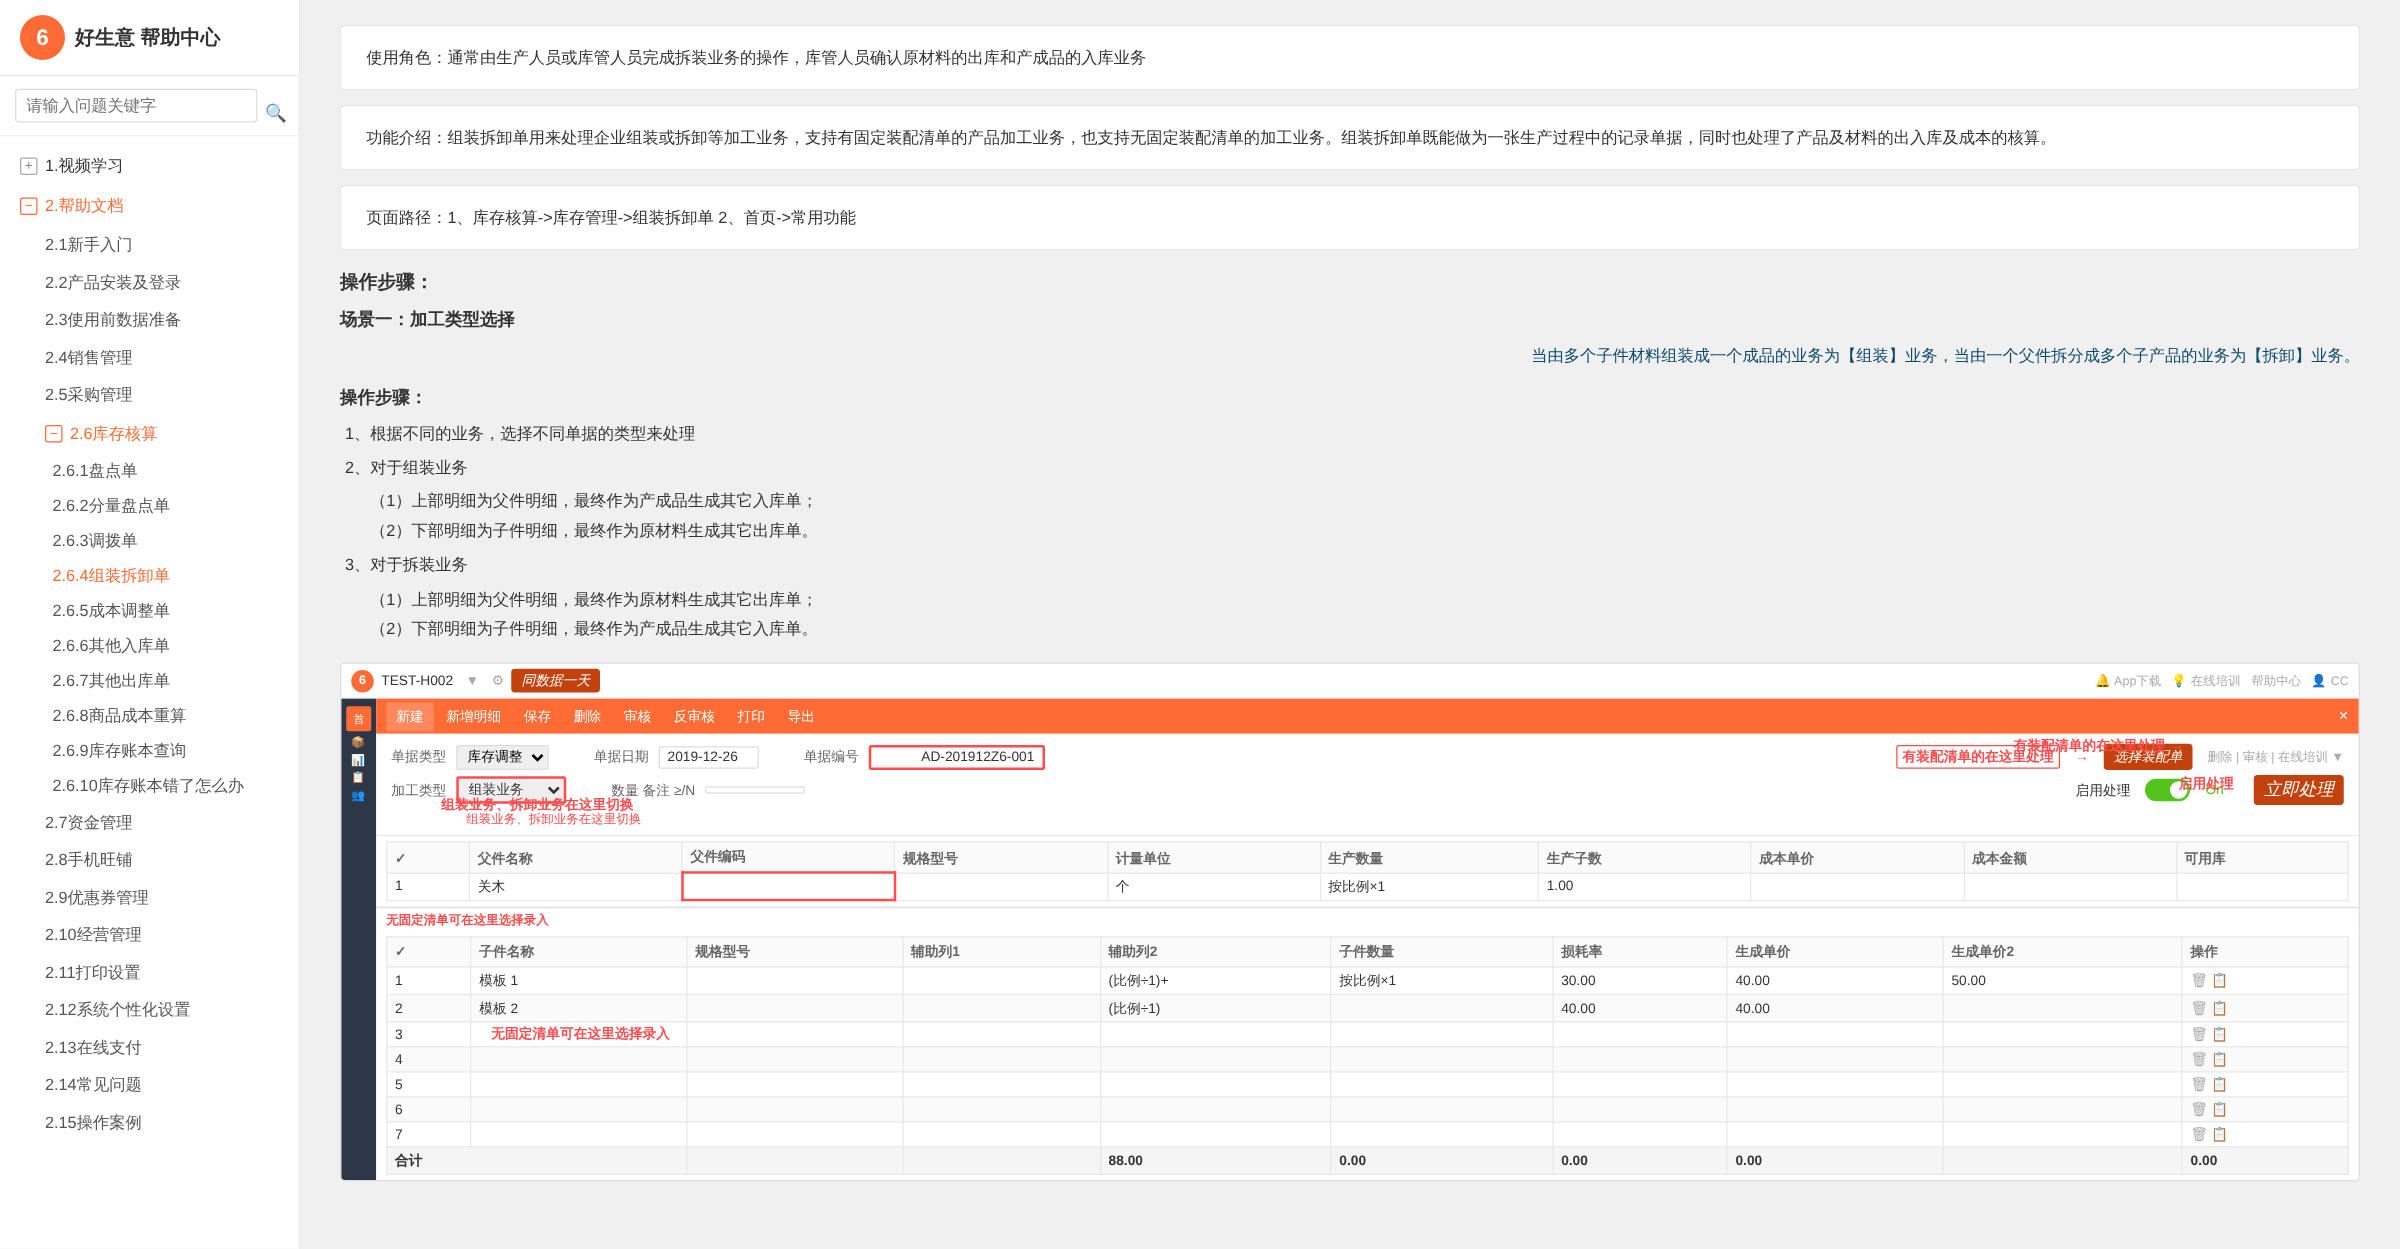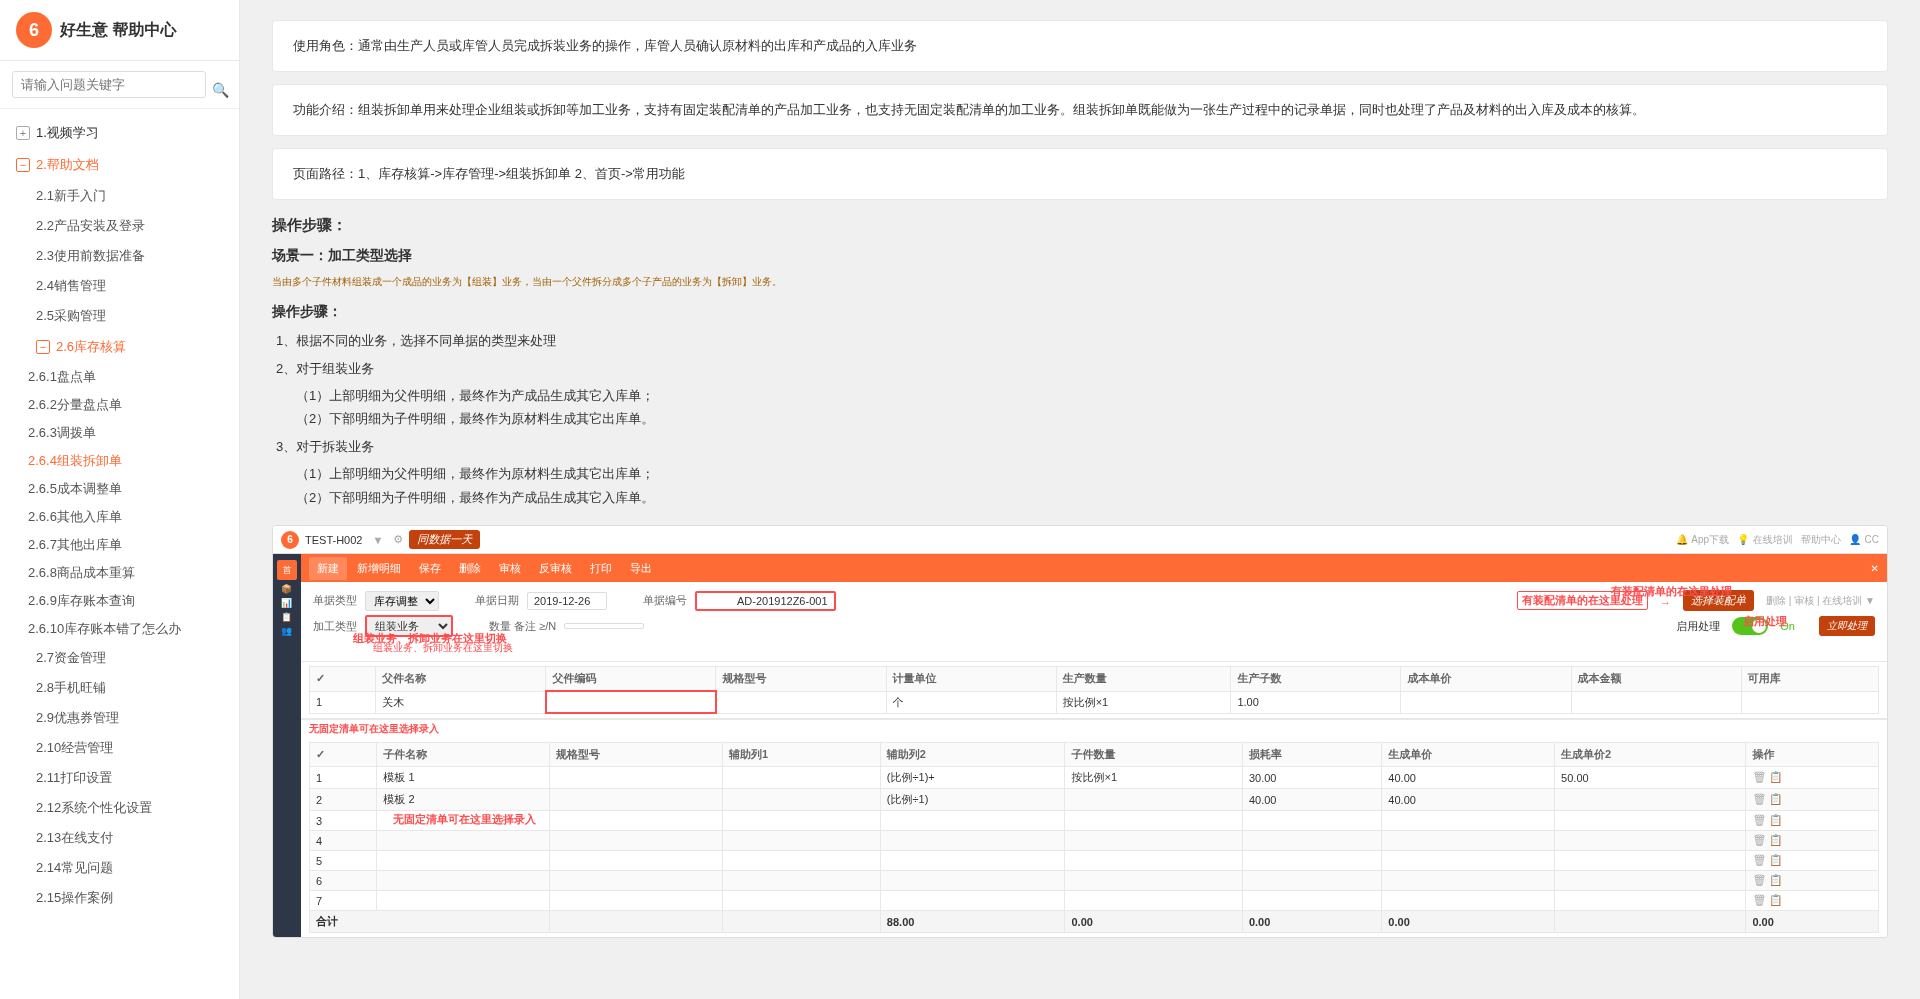--- a/index.html
+++ b/index.html
@@ -96,21 +96,21 @@
       flex-shrink: 0;
     }
     .nav-item-parent.active-section { color: #ff6b35; }
     .nav-sub-item {
       padding: 6px 16px 6px 36px;
       font-size: 13px;
       color: #555;
       cursor: pointer;
     }
     .nav-sub-sub-item {
-      padding: 5px 16px 5px 28px;
+      padding: 5px 16px 5px 42px;
       font-size: 13px;
       color: #555;
       cursor: pointer;
     }
     .nav-sub-sub-item.active { color: #ff6b35; }
 
     
     .main-content {
       flex: 1;
       overflow-y: auto;
@@ -168,24 +168,25 @@
     }
 
     .scenario-title {
       font-size: 14px;
       font-weight: bold;
       color: #333;
       margin: 12px 0 8px 0;
     }
 
     .content-text {
-      font-size: 10px;
-      color: #a16207;
+      font-size: 13px;
+      color: #0c4a6e;
       line-height: 1.8;
       margin: 6px 0;
+      text-align: right;
     }
 
     .step-item {
       font-size: 13px;
       color: #333;
       line-height: 1.8;
       margin: 4px 0;
       padding-left: 4px;
     }
 
@@ -458,21 +459,21 @@
                 <span class="form-label">数量 备注 ≥/N</span>
                 <span class="form-value"></span>
                 <span style="flex:1;"></span>
 
                 <span style="color:#333;font-size:11px;margin-right:4px;">启用处理</span>
                 <div style="width:36px;height:18px;background:#52c41a;border-radius:9px;display:flex;align-items:center;justify-content:flex-end;padding-right:2px;">
                   <div style="width:14px;height:14px;background:#fff;border-radius:50%;"></div>
                 </div>
                 <span style="color:#52c41a;font-size:11px;margin-left:4px;">On</span>
                 <span style="width:8px;"></span>
-                <button class="orange-btn" style="font-size:10px;">立即处理</button>
+                <button class="orange-btn" style="font-size:14px;">立即处理</button>
               </div>
 
               <div style="position:relative;height:12px;">
                 <span style="color:#ff4d4f;font-size:10px;position:absolute;left:60px;">组装业务、拆卸业务在这里切换</span>
               </div>
             </div>
 
             <div style="padding:4px 8px;background:#fff;border-bottom:2px solid #e8e8e8;">
               <table class="app-table">
                 <thead>

